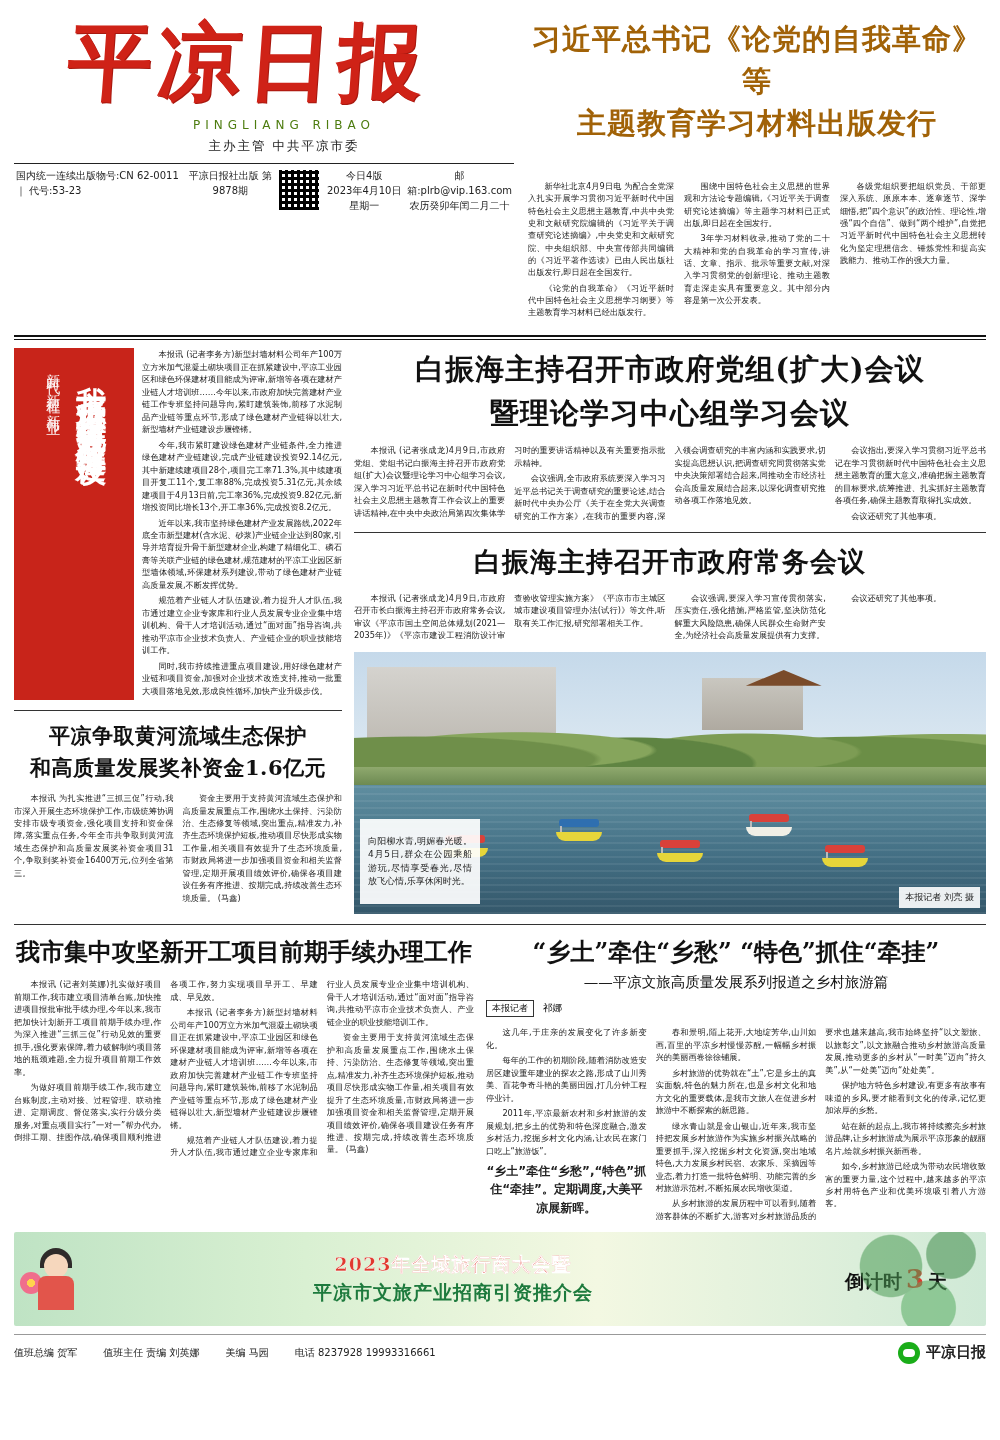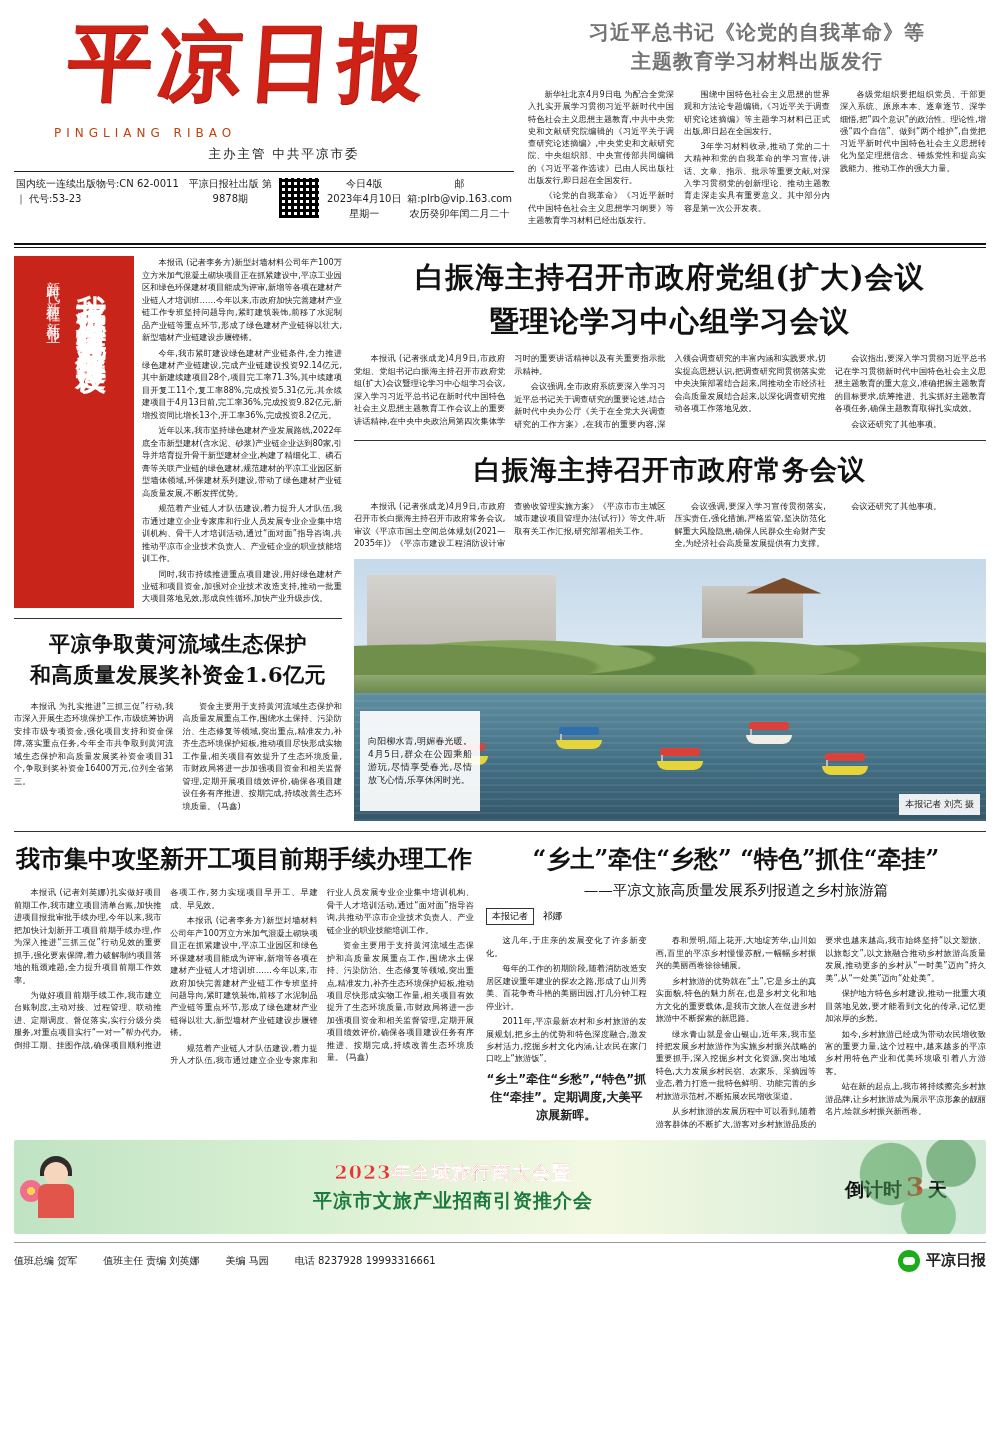--- a/index.html
+++ b/index.html
@@ -22,24 +22,25 @@
     font-size: 84px;
     font-weight: 700;
     color: #cf2217;
     letter-spacing: 6px;
     line-height: 1.05;
     padding-left: 54px;
     text-shadow: 1px 1px 0 #a8180f;
     transform: skewX(-4deg);
   }
   .mast-pinyin {
+    text-align: center;
     font-size: 12px;
     letter-spacing: 5px;
-    color: #c2410c;
-    margin-top: 20px;
+    color: #4d7c0f;
+    margin-top: 12px;
     padding-left: 40px;
   }
   .mast-sponsor {
     text-align: center;
     font-size: 12.5px;
     letter-spacing: 2px;
     color: #222;
     margin-top: 6px;
     padding-left: 40px;
   }
@@ -55,31 +56,31 @@
     background:
       repeating-linear-gradient(0deg,#000 0 3px,#fff 3px 6px),
       repeating-linear-gradient(90deg,#000 0 3px,#fff 3px 6px);
     background-blend-mode: multiply;
     border: 2px solid #fff;
   }
   .mast-right { flex: 1; padding-left: 14px; }
   .lead-headline {
     font-family: "DejaVu Serif", "Liberation Serif", serif;
     font-weight: 700;
-    font-size: 20px;
+    font-size: 29px;
     line-height: 1.45;
     text-align: center;
-    color: #737373;
+    color: #a16207;
     letter-spacing: 1px;
   }
   .lead-cols {
     display: flex; gap: 10px; margin-top: 12px;
     font-size: 8.2px; line-height: 1.5; text-align: justify; color: #222;
   }
-  .lead-cols .lc { flex: 1; }
+  .lead-cols .lc { flex: 1; margin-top: 24px; }
   .lead-cols .lc p { margin: 0 0 3px 0; text-indent: 2em; }
 
   .hr-thick { border-top: 2px solid #111; margin: 10px 0 0 0; }
   .hr-thin { border-top: 1px solid #111; margin: 2px 0 8px 0; }
 
   
   .main { display: flex; gap: 12px; }
   .col-left { width: 328px; }
   .col-right { flex: 1; }
 
@@ -169,21 +170,21 @@
   .boat { position:absolute; width:46px; height:22px; }
   .boat .hull { position:absolute; bottom:0; left:0; width:100%; height:9px;
                 background:#e6d53a; border-radius: 0 0 10px 10px; }
   .boat .canopy { position:absolute; top:0; left:3px; width:calc(100% - 6px); height:8px;
                   background:#d9413a; border-radius:3px; }
   .boat .post { position:absolute; top:7px; left:4px; width:2px; height:8px; background:#bbb; }
   .boat.blue .canopy { background:#2f6fb0; }
   .boat.white .hull { background:#f0efe6; }
   .photo-caption-box {
     position:absolute; right:6px; bottom:6px; background:rgba(255,255,255,.92);
-    padding:24px 8px; font-size:9px; line-height:1.45; color:#222; width:86px;
+    padding:16px 8px; font-size:9px; line-height:1.45; color:#222; width:86px;
     text-align:justify;
     margin-top:42px;
   }
   .photo-credit { position:absolute; right:6px; bottom:6px; background:rgba(255,255,255,.9);
                   padding:4px 6px; font-size:9px; color:#222; text-align:center; }
 
   
   .bottom { display:flex; gap:12px; margin-top: 10px; }
   .b-left { width: 460px; }
   .b-right { flex:1; }
@@ -411,23 +412,23 @@
       </div>
       <div class="body3">
         <p>这几年,于庄亲的发展变化了许多新变化。</p>
         <p>每年的工作的初期阶段,随着消防改造安居区建设重年建业的探农之路,形成了山川秀美、百花争奇斗艳的美丽田园,打几分钟工程停业计。</p>
         <p>2011年,平凉最新农村和乡村旅游的发展规划,把乡土的优势和特色深度融合,激发乡村活力,挖掘乡村文化内涵,让农民在家门口吃上“旅游饭”。</p>
         <div class="sub-h">“乡土”牵住“乡愁”,“特色”抓住“牵挂”。定期调度,大美平凉展新晖。</div>
         <p>春和景明,陌上花开,大地绽芳华,山川如画,百里的平凉乡村慢慢苏醒,一幅幅乡村振兴的美丽画卷徐徐铺展。</p>
         <p>乡村旅游的优势就在“土”,它是乡土的真实面貌,特色的魅力所在,也是乡村文化和地方文化的重要载体,是我市文旅人在促进乡村旅游中不断探索的新思路。</p>
         <p>绿水青山就是金山银山,近年来,我市坚持把发展乡村旅游作为实施乡村振兴战略的重要抓手,深入挖掘乡村文化资源,突出地域特色,大力发展乡村民宿、农家乐、采摘园等业态,着力打造一批特色鲜明、功能完善的乡村旅游示范村,不断拓展农民增收渠道。</p>
         <p>从乡村旅游的发展历程中可以看到,随着游客群体的不断扩大,游客对乡村旅游品质的要求也越来越高,我市始终坚持“以文塑旅、以旅彰文”,以文旅融合推动乡村旅游高质量发展,推动更多的乡村从“一时美”迈向“持久美”,从“一处美”迈向“处处美”。</p>
-        <p>保护地方特色乡村建设,推动一批重大项目落地见效,要才能看到文化的传承,记忆更加浓厚的乡愁。</p>
+        <p>保护地方特色乡村建设,有更多有故事有味道的乡风,要才能看到文化的传承,记忆更加浓厚的乡愁。</p>
+        <p>站在新的起点上,我市将持续擦亮乡村旅游品牌,让乡村旅游成为展示平凉形象的靓丽名片,绘就乡村振兴新画卷。</p>
         <p>如今,乡村旅游已经成为带动农民增收致富的重要力量,这个过程中,越来越多的平凉乡村用特色产业和优美环境吸引着八方游客。</p>
-        <p>站在新的起点上,我市将持续擦亮乡村旅游品牌,让乡村旅游成为展示平凉形象的靓丽名片,绘就乡村振兴新画卷。</p>
       </div>
     </div>
   </div>
 
   <div class="ad">
     <div class="ad-leaf"></div>
     <div class="ad-girl">
       <div class="flower"></div>
         <div class="hair"></div>
         <div class="head"></div>

